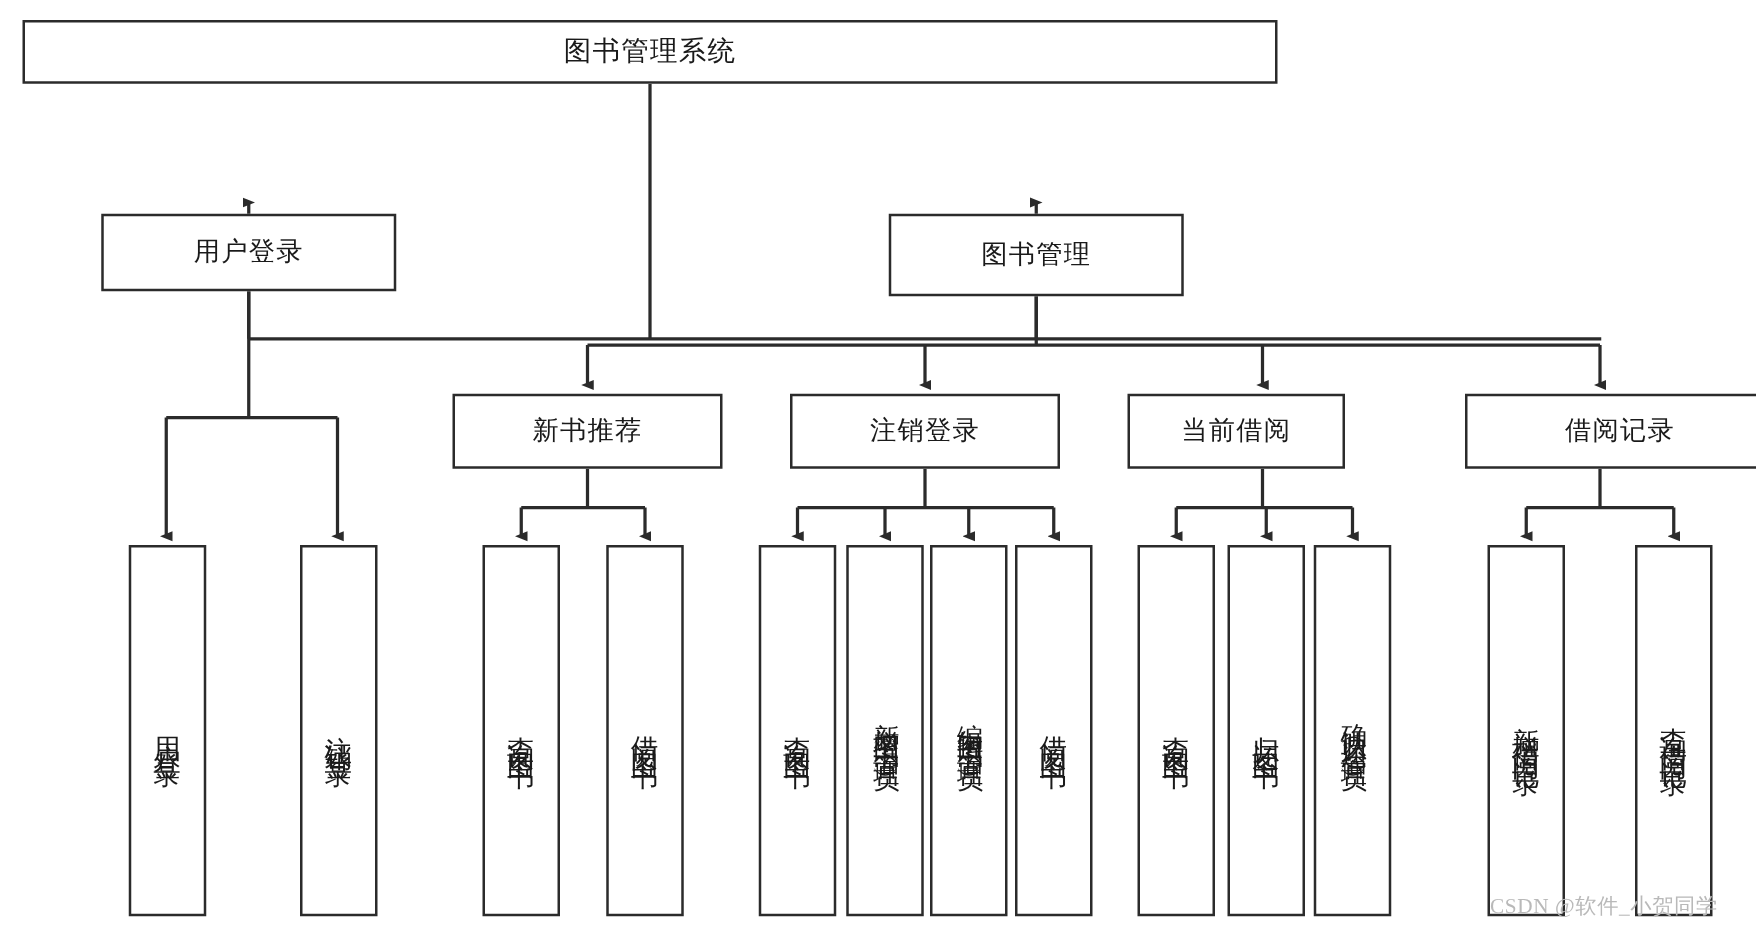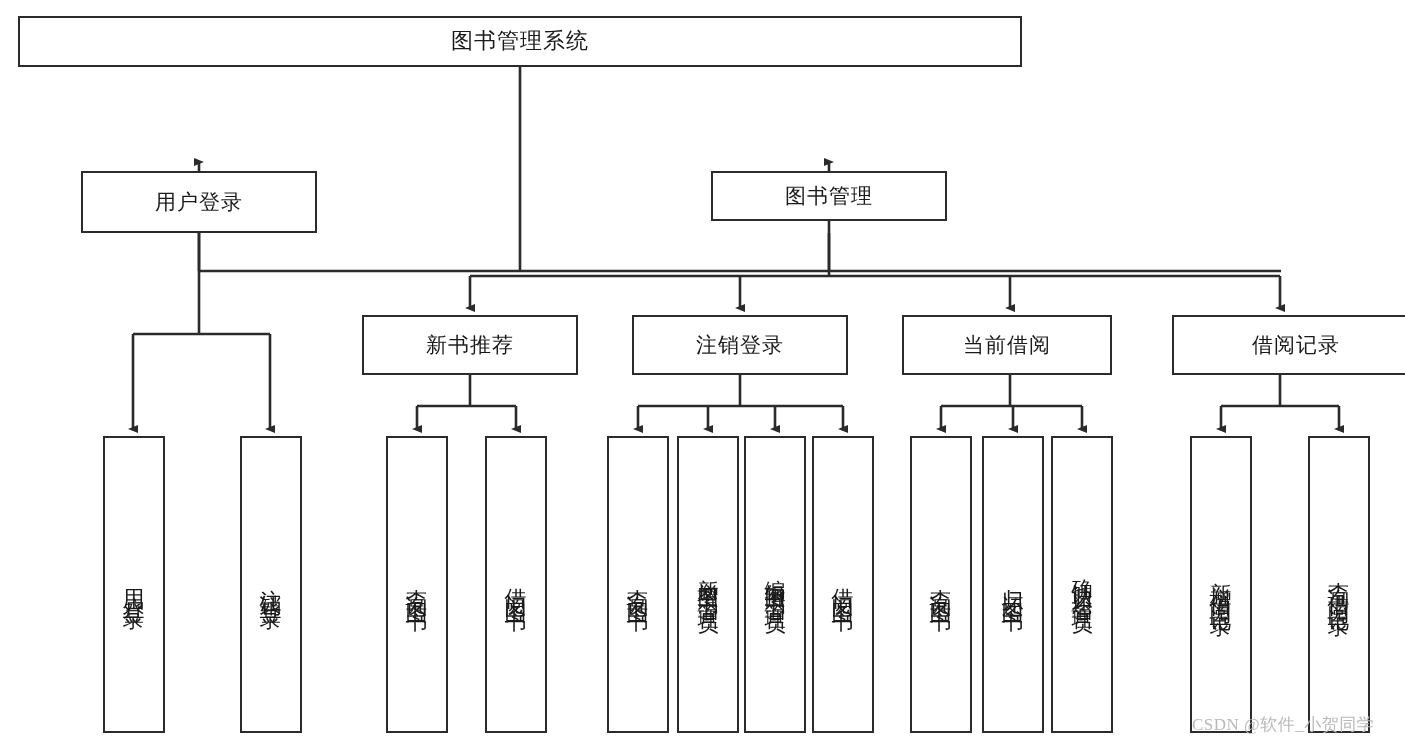--- a/index.html
+++ b/index.html
@@ -134,25 +134,25 @@
       <path d="M1280,375 L1280,406"></path>
       <path d="M1221,406 L1339,406"></path>
       <path d="M1221,406 L1221,428" marker-end="url(#arrowhead)"></path>
       <path d="M1339,406 L1339,428" marker-end="url(#arrowhead)"></path>
     </g>
   </svg>
 
   <div class="node node-h node-root" style="left: 18px; top: 16px; width: 1004px; height: 51px;">图书管理系统</div>
 
   <div class="node node-h" style="left: 81px; top: 171px; width: 236px; height: 62px;">用户登录</div>
-  <div class="node node-h" style="left: 711px; top: 171px; width: 236px; height: 50px;">图书管理</div>
+  <div class="node node-h" style="left: 711px; top: 171px; width: 236px; height: 66px;">图书管理</div>
 
   <div class="node node-h" style="left: 362px; top: 315px; width: 216px; height: 60px;">新书推荐</div>
   <div class="node node-h" style="left: 632px; top: 315px; width: 216px; height: 60px;">注销登录</div>
-  <div class="node node-h" style="left: 902px; top: 315px; width: 210px; height: 60px;">当前借阅</div>
+  <div class="node node-h" style="left: 902px; top: 315px; width: 174px; height: 60px;">当前借阅</div>
   <div class="node node-h" style="left: 1172px; top: 315px; width: 248px; height: 60px;">借阅记录</div>
 
   <div class="node node-v" style="left: 103px; top: 436px; width: 62px; height: 297px;">用户登录</div>
   <div class="node node-v" style="left: 240px; top: 436px; width: 62px; height: 297px;">注销登录</div>
   <div class="node node-v" style="left: 386px; top: 436px; width: 62px; height: 297px;">查询图书</div>
   <div class="node node-v" style="left: 485px; top: 436px; width: 62px; height: 297px;">借阅图书</div>
   <div class="node node-v" style="left: 607px; top: 436px; width: 62px; height: 297px;">查询图书</div>
   <div class="node node-v tall-text" style="left: 677px; top: 436px; width: 62px; height: 297px;">新增图书（管理员）</div>
   <div class="node node-v tall-text" style="left: 744px; top: 436px; width: 62px; height: 297px;">编辑图书（管理员）</div>
   <div class="node node-v" style="left: 812px; top: 436px; width: 62px; height: 297px;">借阅图书</div>

